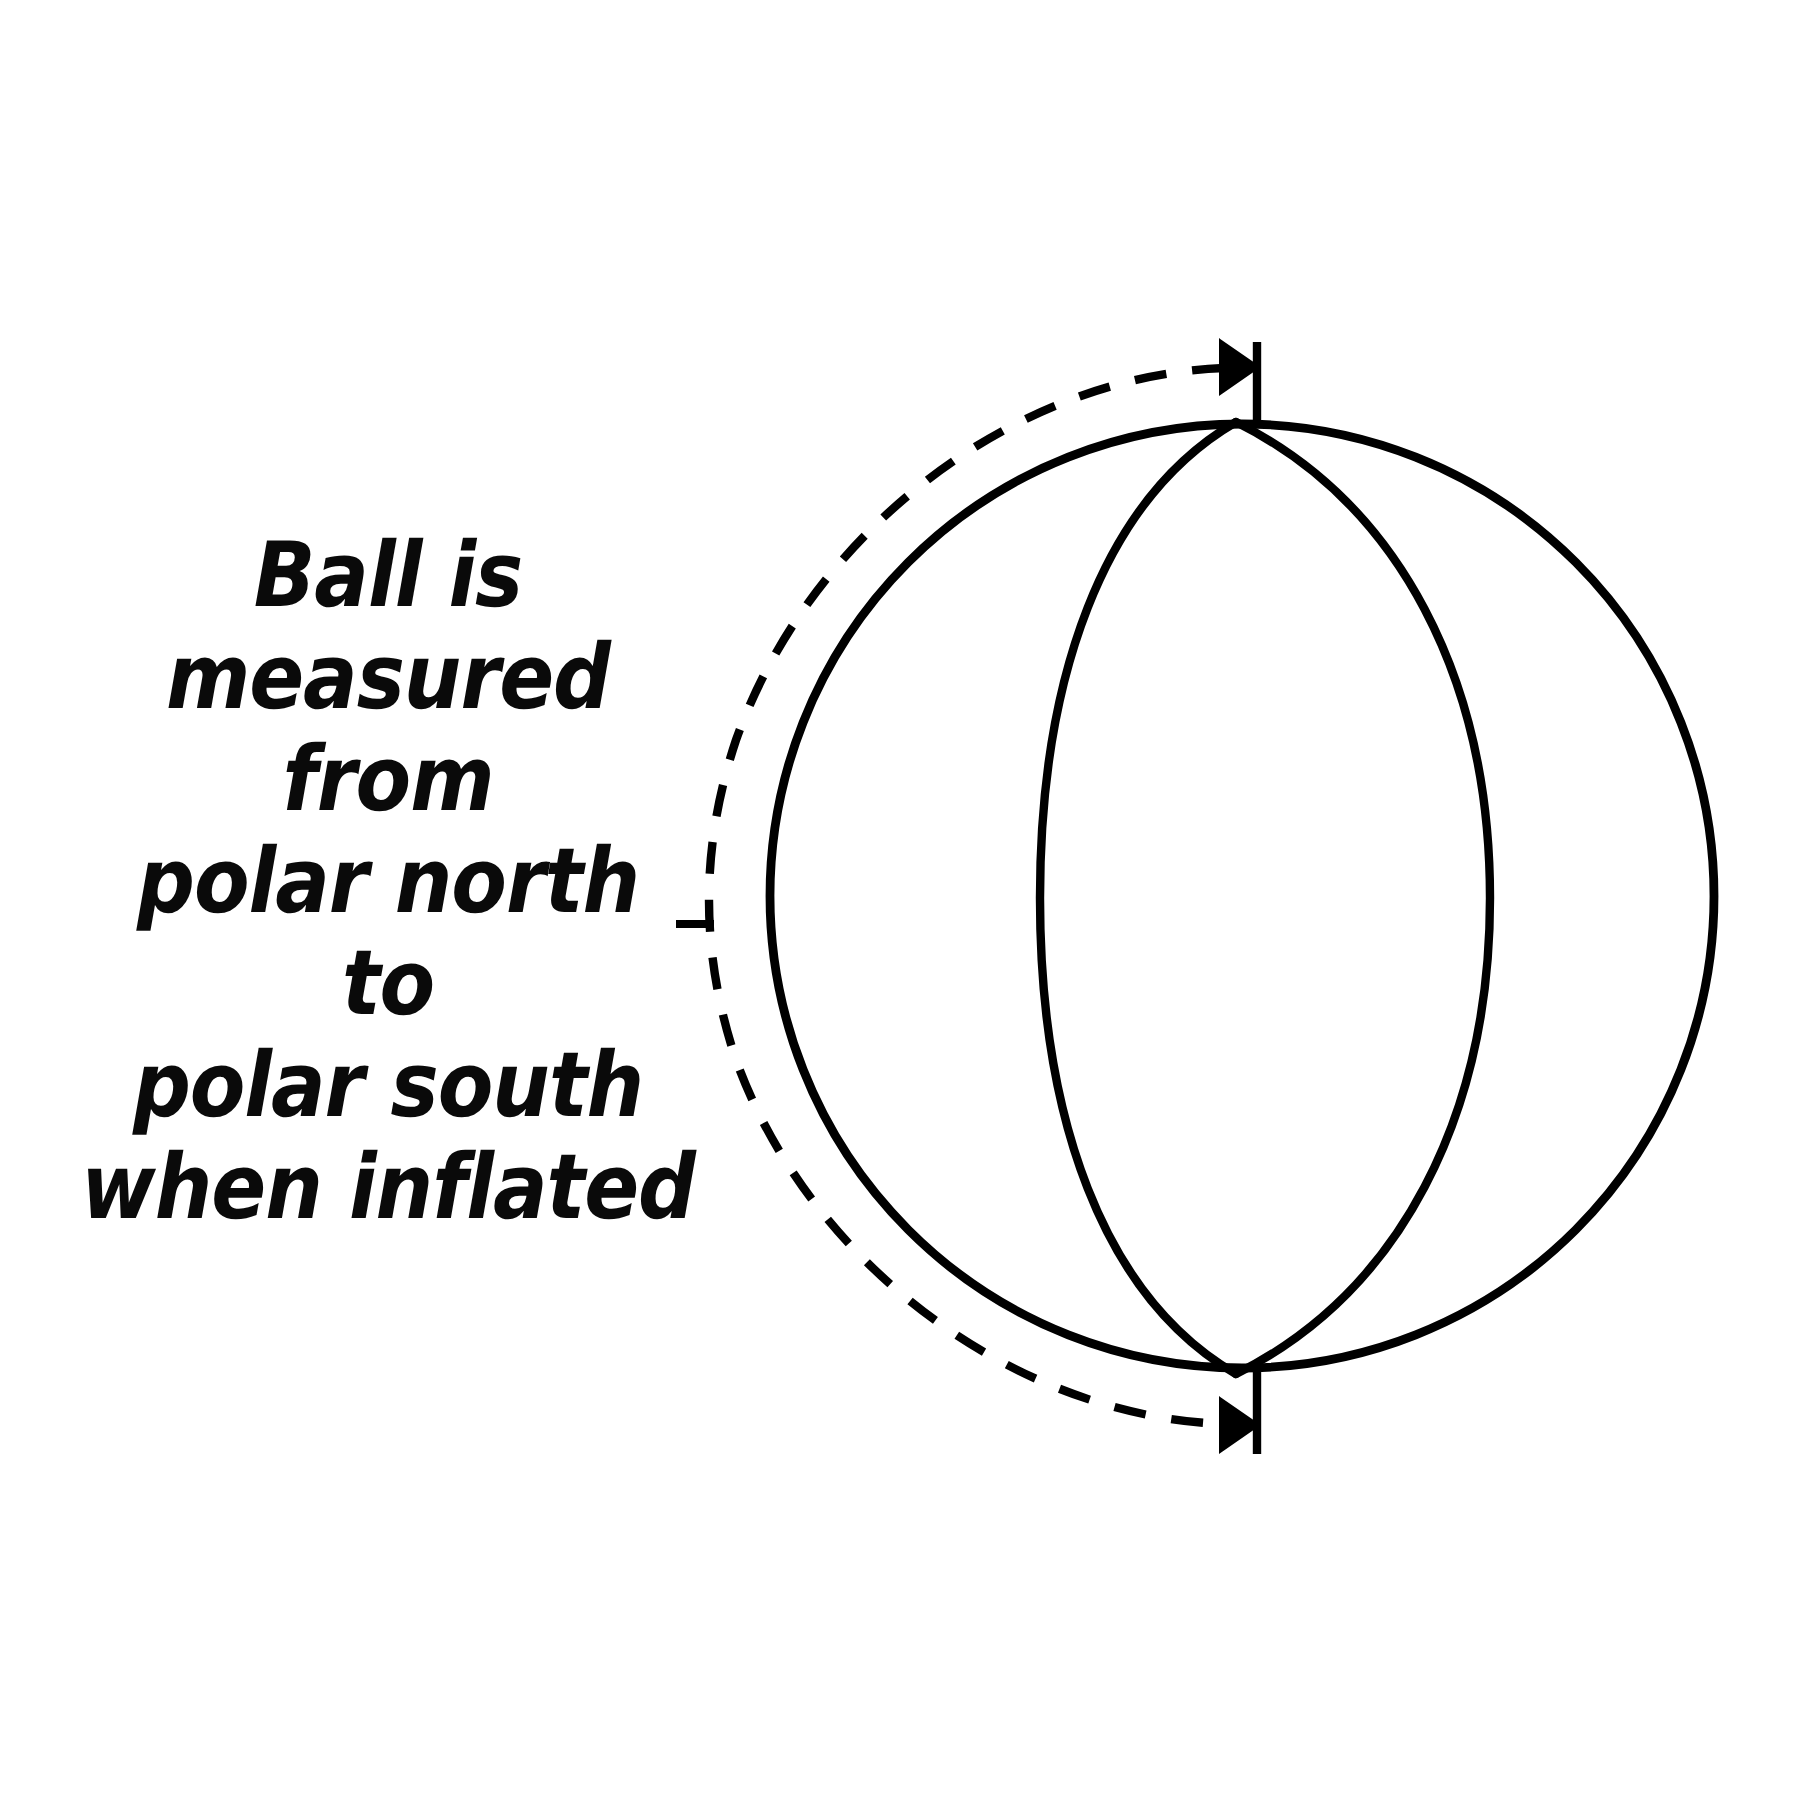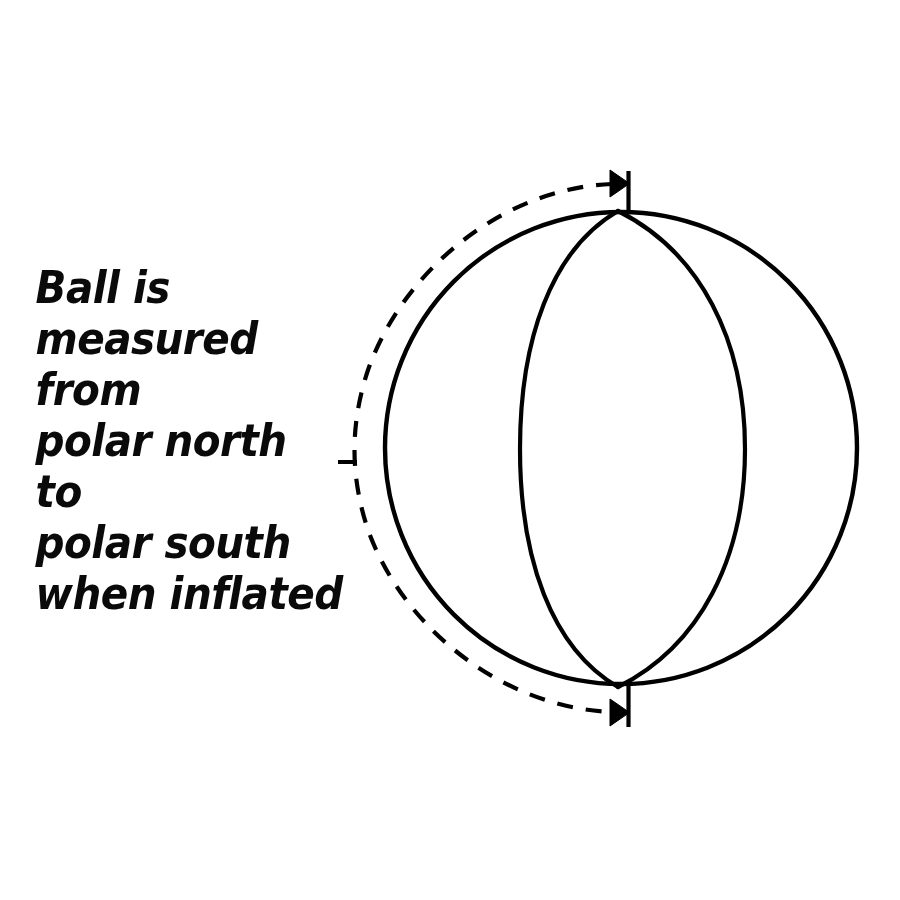--- a/index.html
+++ b/index.html
@@ -26,21 +26,21 @@
     top: 0;
     width: 900px;
     height: 900px;
     display: block;
   }
   #caption-block {
     position: absolute;
     left: 18px;
     top: 262px;
     width: 352px;
-    text-align: left;
+    text-align: center;
     font-family: "DejaVu Sans", sans-serif;
     font-weight: 700;
     font-style: italic;
     font-size: 45px;
     line-height: 51px;
     letter-spacing: -0.6px;
     color: #0a0a0a;
     white-space: nowrap;
     -webkit-font-smoothing: antialiased;
   }

